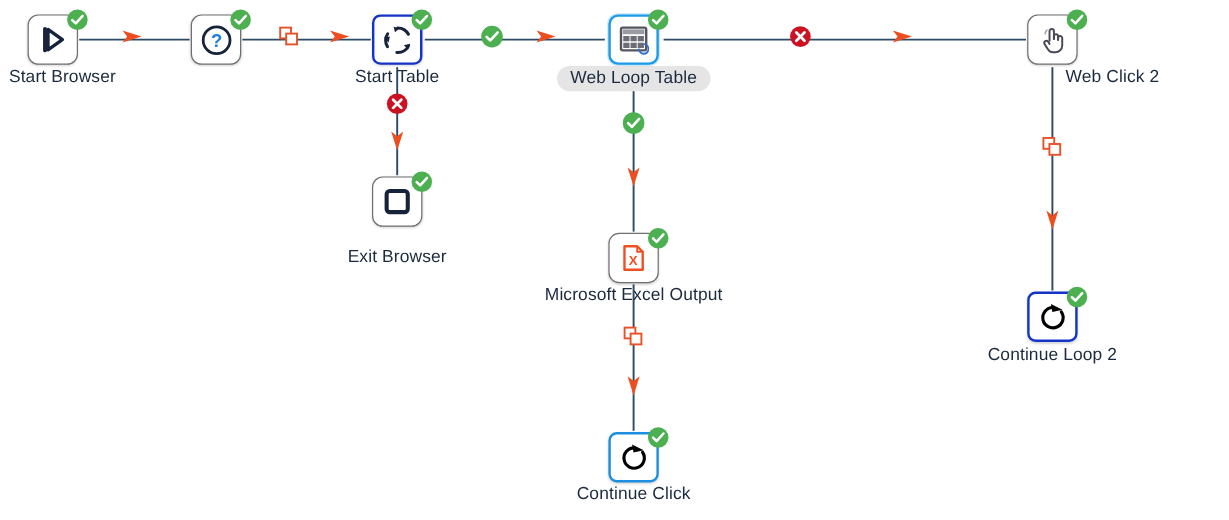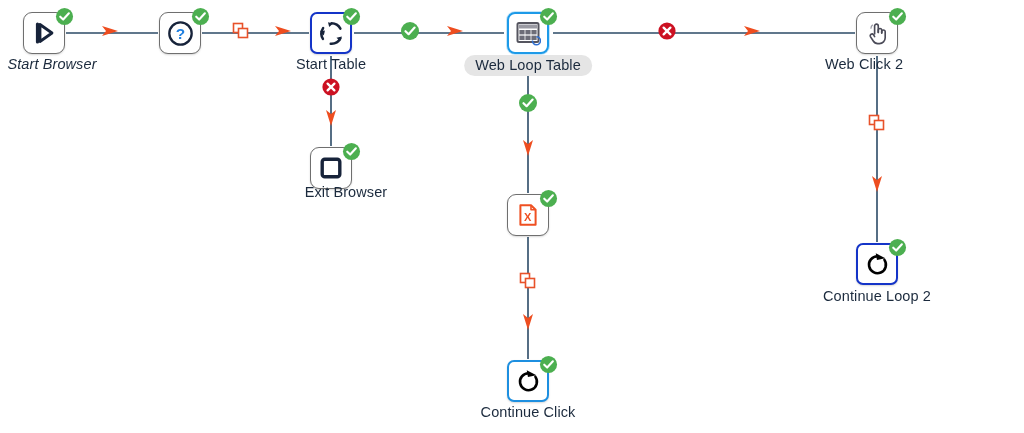--- a/index.html
+++ b/index.html
@@ -214,21 +214,21 @@
         <path d="M9,4.5 L21,13 L9,21.5 Z" fill="none" stroke="#17233a" stroke-width="2.8" stroke-linejoin="round"></path>
       </svg>
     </div>
     <div class="badge">
       <svg width="19" height="19" viewBox="0 0 20 20">
         <circle cx="10" cy="10" r="9" fill="#4caf50"></circle>
         <path d="M5.5,10.2 L8.6,13.2 L14.6,6.6" stroke="#ffffff" stroke-width="2.2" fill="none" stroke-linecap="round" stroke-linejoin="round"></path>
       </svg>
     </div>
   </div>
-  <div class="label" style="left:52px;top:56px;font-style:italic;">Start Browser</div>
+  <div class="label" style="left:52px;top:56px;">Start Browser</div>
 
   <div class="node" style="left:180px;top:33px;">
     <div class="box">
       <svg width="27" height="27" viewBox="0 0 28 28">
         <circle cx="14" cy="14" r="11.6" fill="none" stroke="#17233a" stroke-width="2.4"></circle>
         <text x="14" y="20.2" text-anchor="middle" font-family="Liberation Sans, sans-serif" font-size="16" font-weight="bold" fill="#1f7fe0">?</text>
       </svg>
     </div>
     <div class="badge">
       <svg width="19" height="19" viewBox="0 0 20 20">
@@ -298,52 +298,53 @@
         <path d="M6.2,7.5 A4.4,4.4 0 0 1 7.8,4.2" fill="none" stroke="#9a9aa5" stroke-width="1.3" stroke-linecap="round"></path>
       </svg>
     </div>
     <div class="badge">
       <svg width="19" height="19" viewBox="0 0 20 20">
         <circle cx="10" cy="10" r="9" fill="#4caf50"></circle>
         <path d="M5.5,10.2 L8.6,13.2 L14.6,6.6" stroke="#ffffff" stroke-width="2.2" fill="none" stroke-linecap="round" stroke-linejoin="round"></path>
       </svg>
     </div>
   </div>
-  <div class="label" style="left:864px;top:56px;">Web Click 2</div>
+  <div class="label" style="left:927px;top:56px;">Web Click 2</div>
 
   <div class="node" style="left:331px;top:168px;">
     <div class="box">
       <svg width="26" height="26" viewBox="0 0 26 26">
         <rect x="4.2" y="4.2" width="17.6" height="17.6" rx="2.6" fill="none" stroke="#17233a" stroke-width="3.4"></rect>
       </svg>
     </div>
     <div class="badge">
       <svg width="19" height="19" viewBox="0 0 20 20">
         <circle cx="10" cy="10" r="9" fill="#4caf50"></circle>
         <path d="M5.5,10.2 L8.6,13.2 L14.6,6.6" stroke="#ffffff" stroke-width="2.2" fill="none" stroke-linecap="round" stroke-linejoin="round"></path>
       </svg>
     </div>
   </div>
-  <div class="label" style="left:331px;top:184px;margin-left:15px;">Exit Browser</div>
+  <div class="label" style="left:331px;top:206px;">Exit Browser</div>
 
   <div class="node" style="left:528px;top:215px;">
     <div class="box">
       <svg width="24" height="24" viewBox="0 0 24 24">
         <path d="M4.4,2.2 L15,2.2 L19.6,6.8 L19.6,21.8 L4.4,21.8 Z" fill="#ffffff" stroke="#ef5022" stroke-width="2" stroke-linejoin="round"></path>
         <path d="M15,2.2 L15,6.8 L19.6,6.8" fill="none" stroke="#ef5022" stroke-width="1.6" stroke-linejoin="round"></path>
         <text x="11.6" y="17.6" text-anchor="middle" font-family="Liberation Sans, sans-serif" font-size="11" font-weight="bold" fill="#ef5022">X</text>
       </svg>
     </div>
     <div class="badge">
       <svg width="19" height="19" viewBox="0 0 20 20">
         <circle cx="10" cy="10" r="9" fill="#4caf50"></circle>
         <path d="M5.5,10.2 L8.6,13.2 L14.6,6.6" stroke="#ffffff" stroke-width="2.2" fill="none" stroke-linecap="round" stroke-linejoin="round"></path>
       </svg>
     </div>
   </div>
+  <div class="label" style="left:528px;top:238px;">Microsoft Excel Output</div>
 
   <div class="node sel-lightblue" style="left:528px;top:381px;">
     <div class="box">
       <svg width="27" height="27" viewBox="0 0 28 28">
         <path d="M14,5.4 A8.8,8.8 0 1 0 21.2,9.2" fill="none" stroke="#000000" stroke-width="2.7" stroke-linecap="round"></path>
         <path d="M12.2,2.4 L22.2,7.4 L13.4,9.4 Z" fill="#000000"></path>
       </svg>
     </div>
     <div class="badge">
       <svg width="19" height="19" viewBox="0 0 20 20">

